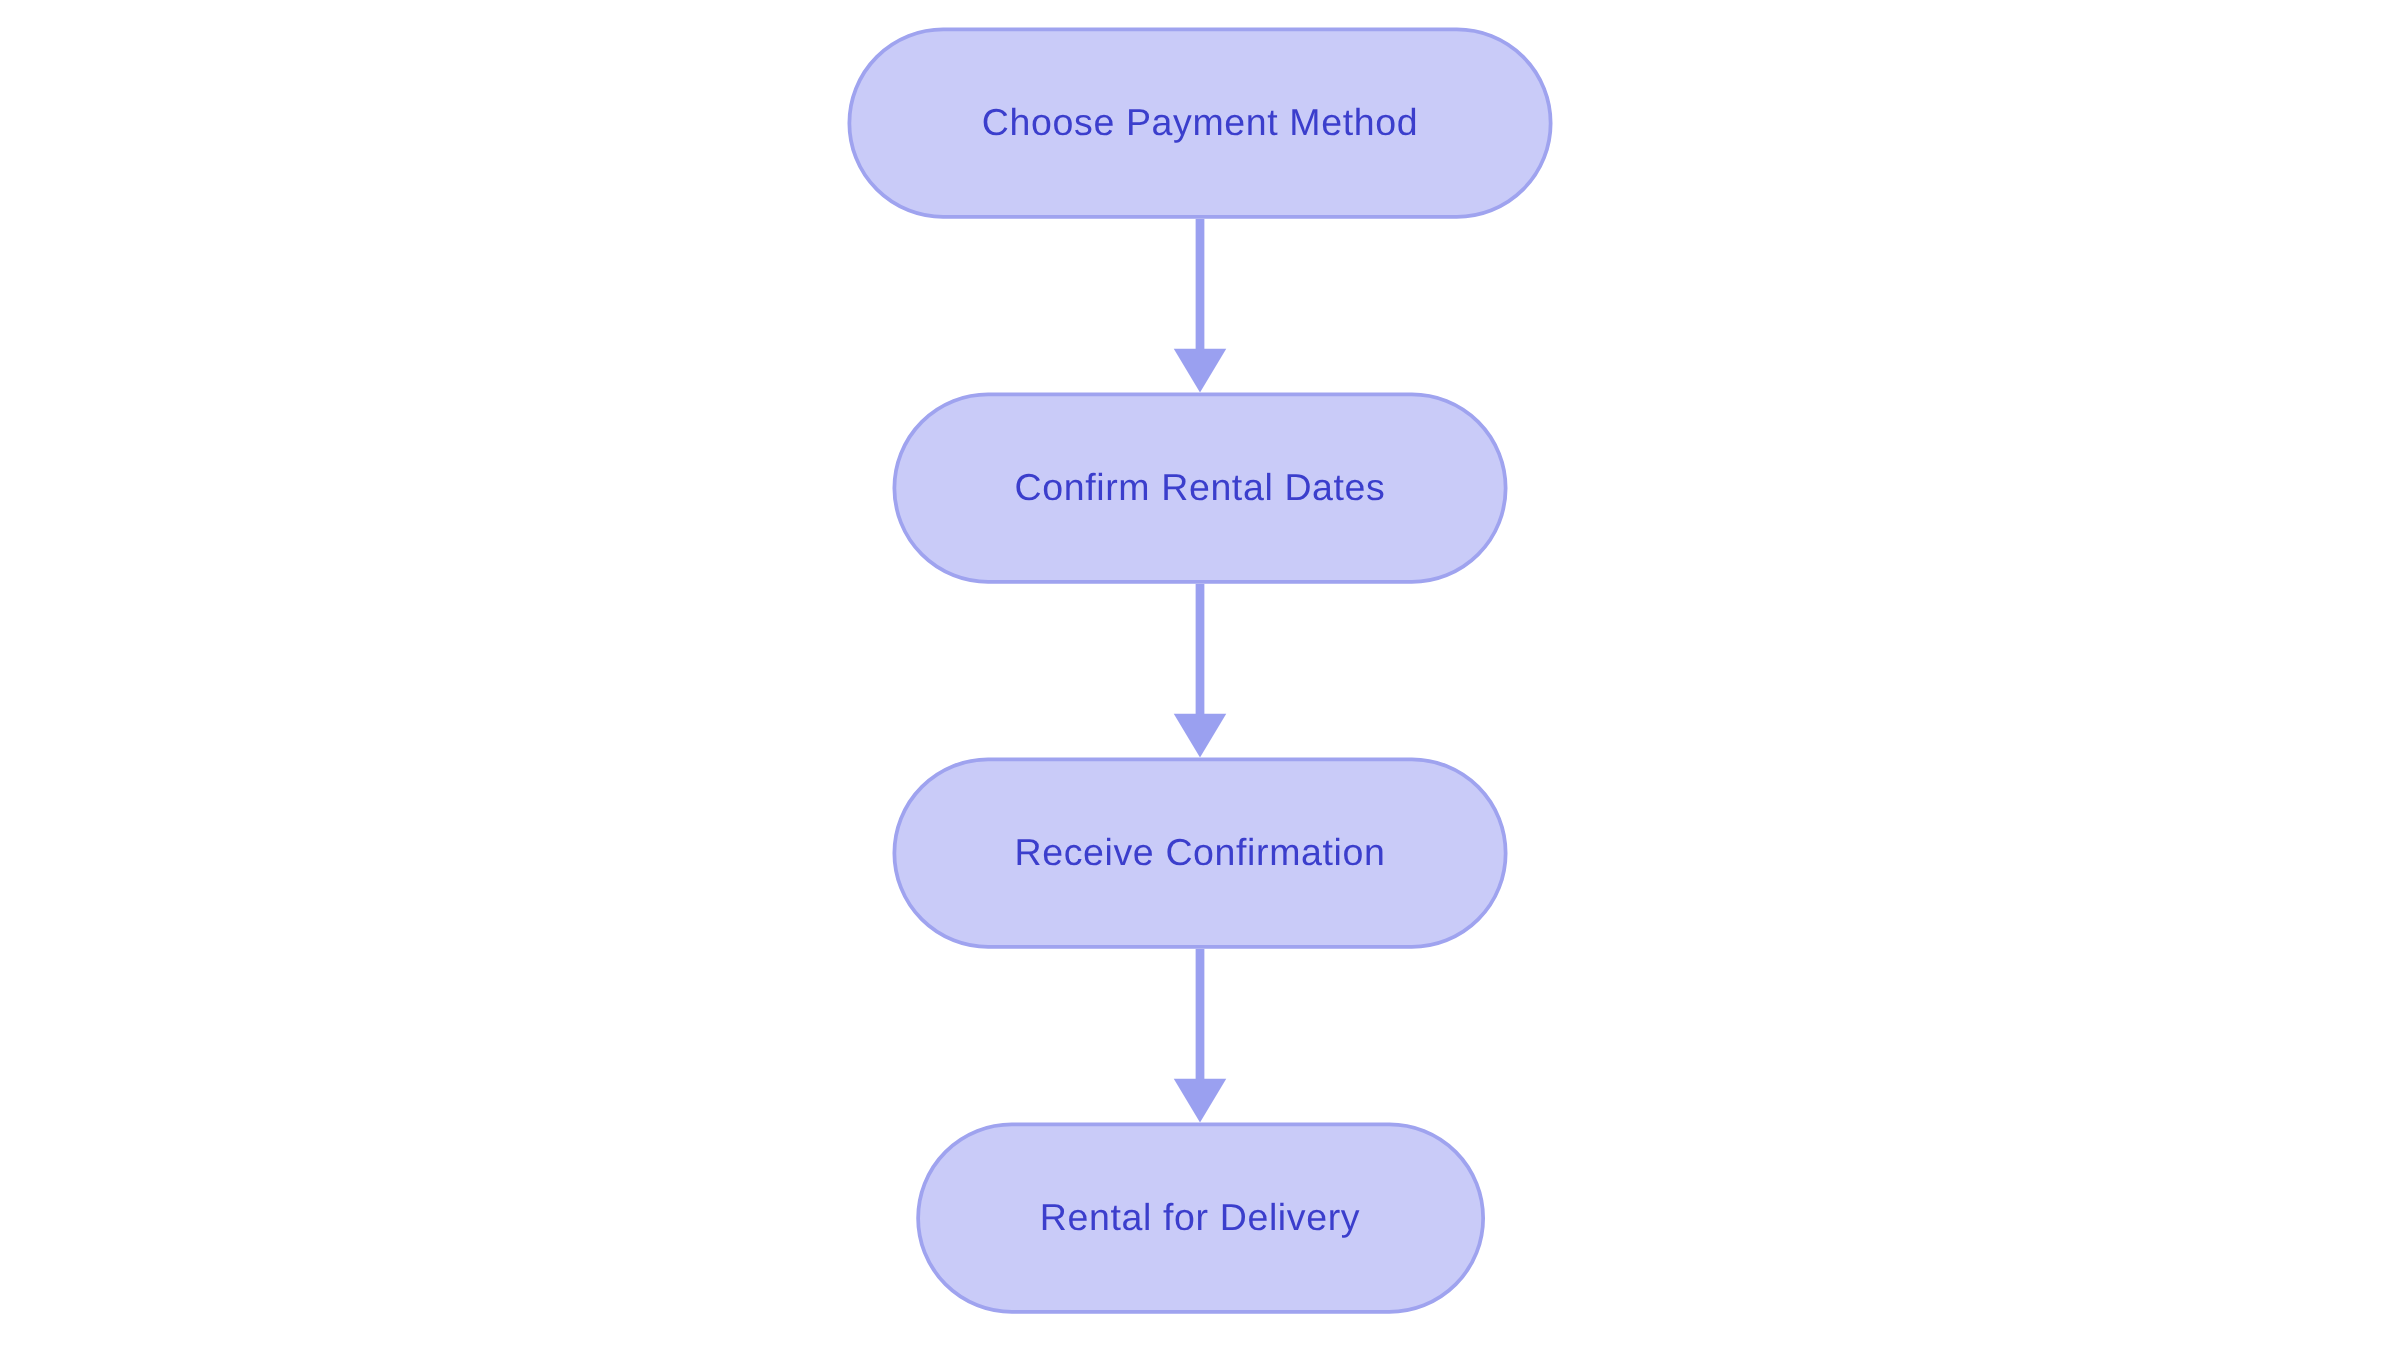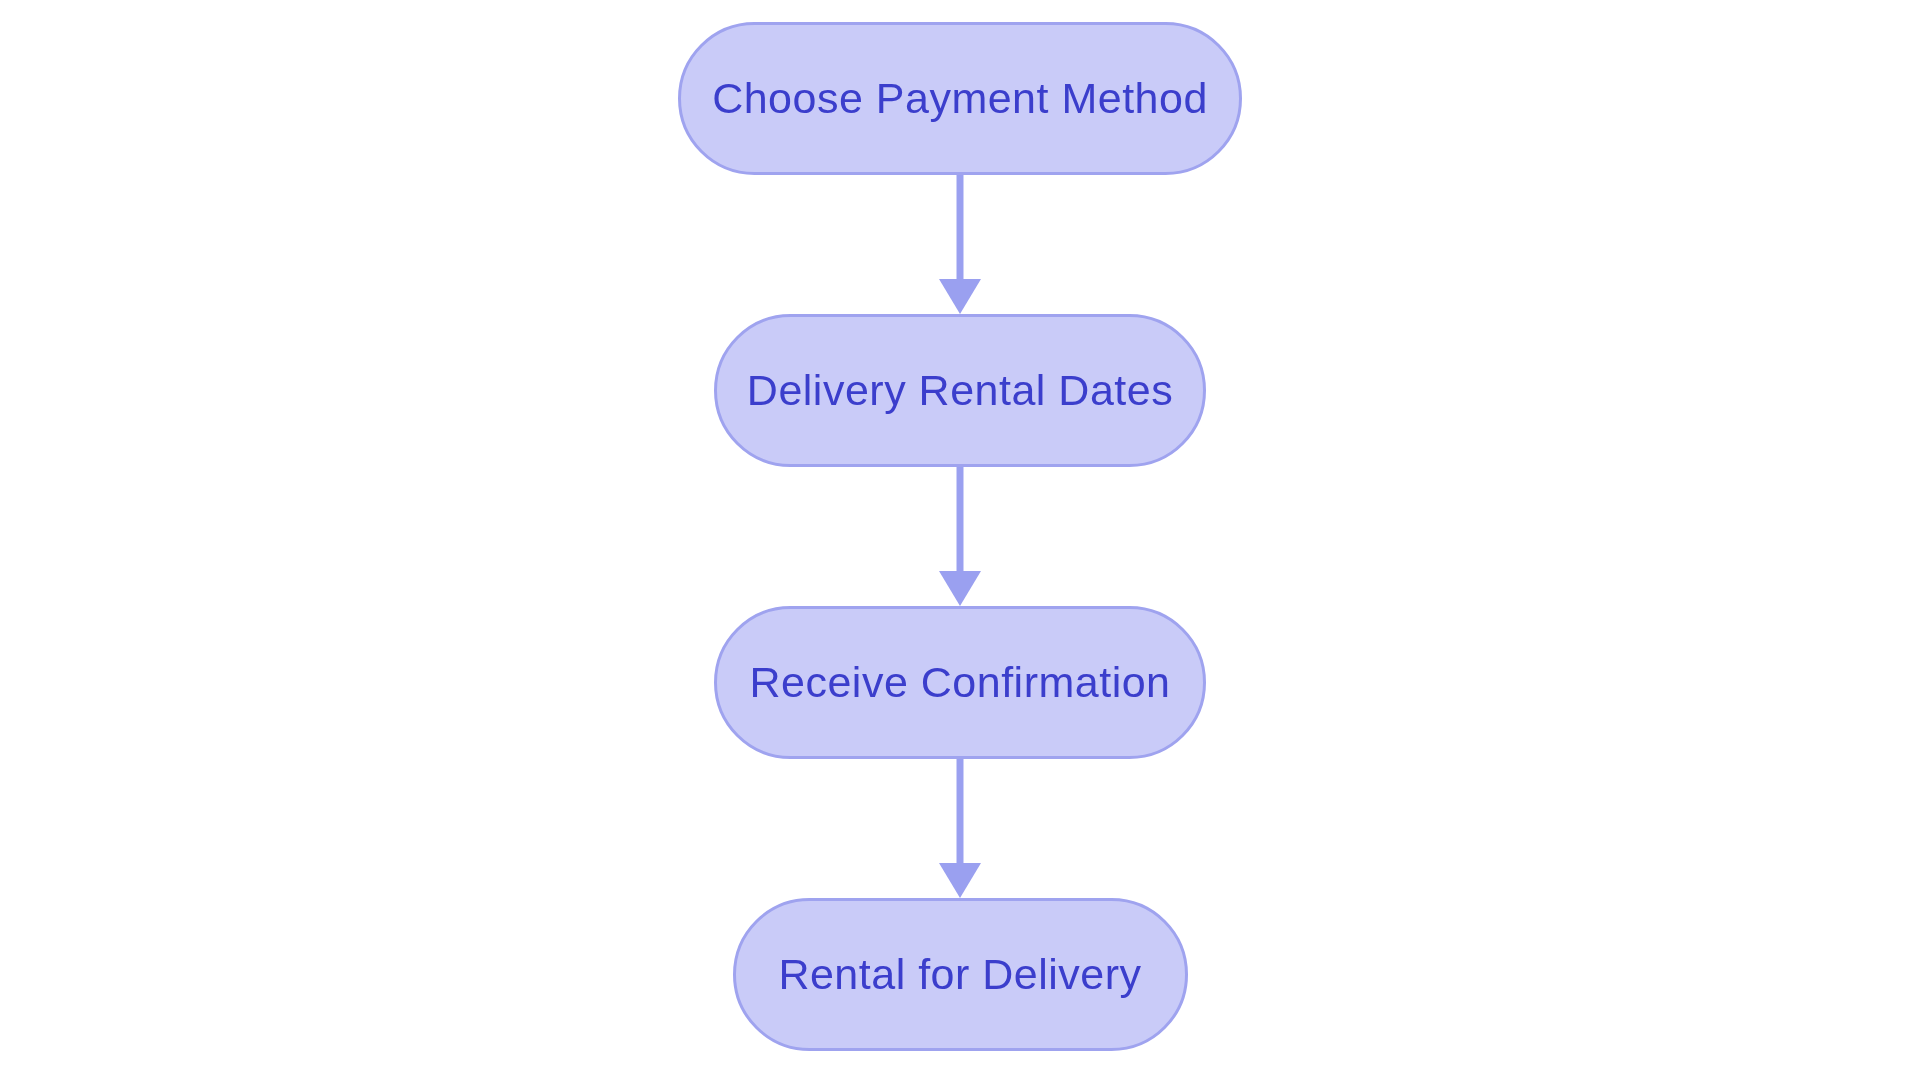--- a/index.html
+++ b/index.html
@@ -23,21 +23,21 @@
   .flow-node {
     box-sizing: border-box;
     height: 153px;
     border-radius: 77px;
     background: #c9cbf8;
     border: 3px solid #9fa3ef;
     display: flex;
     align-items: center;
     justify-content: center;
     color: #3b3ecc;
-    font-size: 43px;
+    font-size: 30px;
     font-weight: 500;
     letter-spacing: 0.5px;
     text-align: center;
     flex: 0 0 auto;
   }
   .flow-node.n0 { width: 564px; }
   .flow-node.n1 { width: 492px; }
   .flow-node.n2 { width: 492px; justify-content: center; }
   .flow-node.n3 { width: 455px; }
   .flow-arrow {
@@ -58,21 +58,21 @@
   </div>
 
   <div class="flow-arrow">
     <svg width="46" height="139" viewBox="0 0 46 139" xmlns="http://www.w3.org/2000/svg">
       <line x1="23" y1="0" x2="23" y2="110" stroke="#9aa0f0" stroke-width="7"></line>
       <polygon points="2,104 44,104 23,139" fill="#9aa0f0"></polygon>
     </svg>
   </div>
 
   <div class="flow-node n1">
-    <span>Delivery Rental Dates</span>
+    <span>Confirm Rental Dates</span>
   </div>
 
   <div class="flow-arrow">
     <svg width="46" height="139" viewBox="0 0 46 139" xmlns="http://www.w3.org/2000/svg">
       <line x1="23" y1="0" x2="23" y2="110" stroke="#9aa0f0" stroke-width="7"></line>
       <polygon points="2,104 44,104 23,139" fill="#9aa0f0"></polygon>
     </svg>
   </div>
 
   <div class="flow-node n2">

